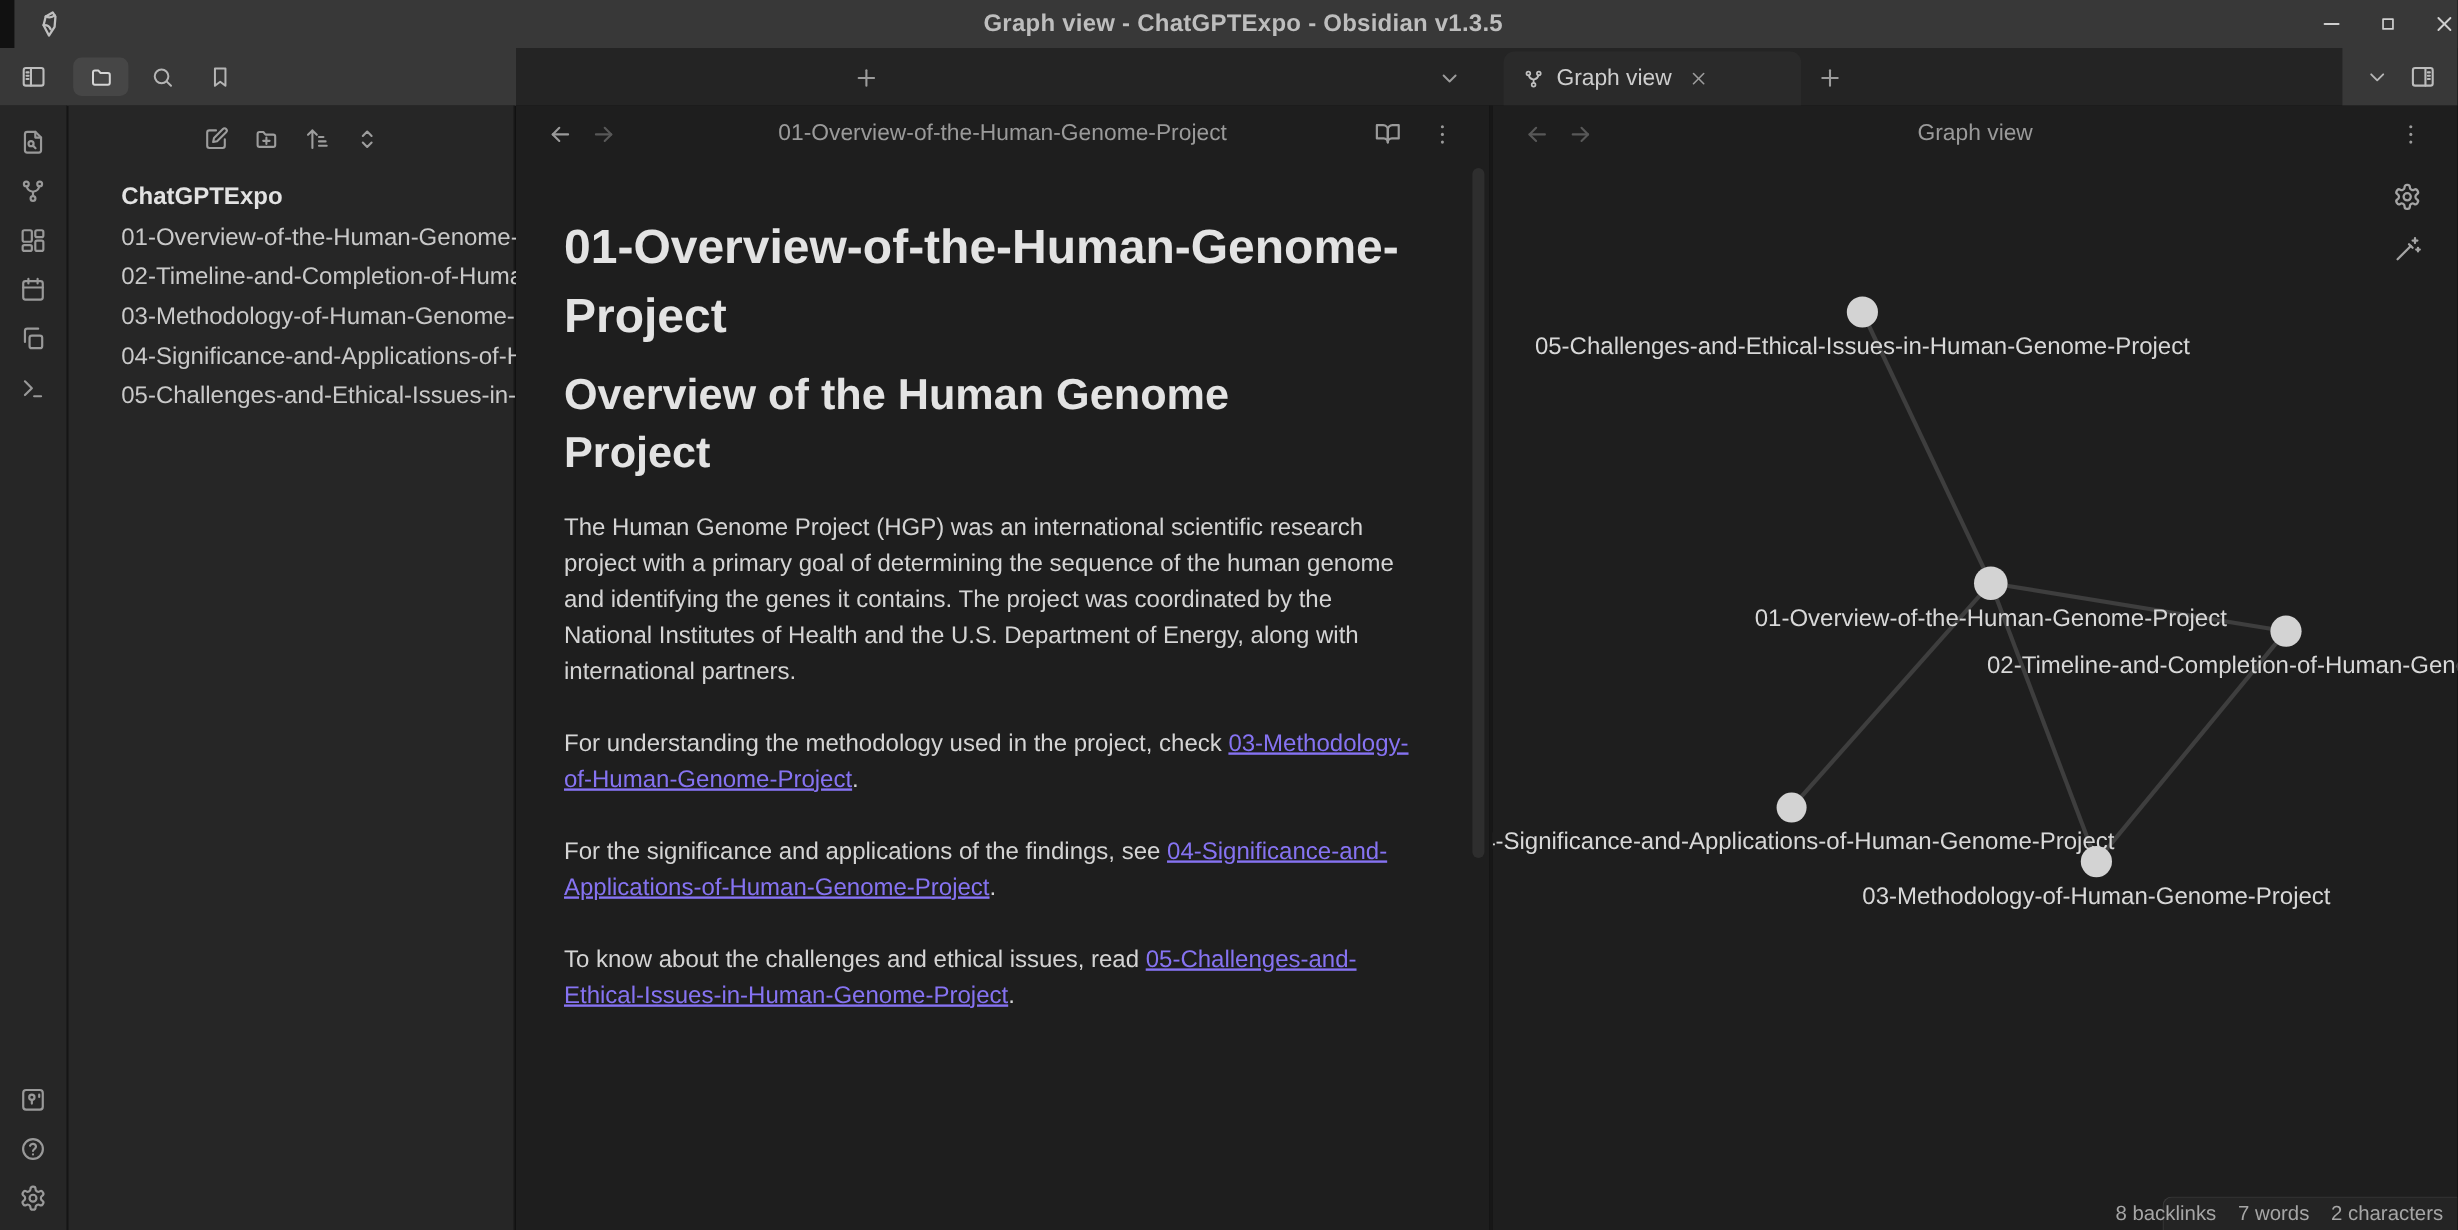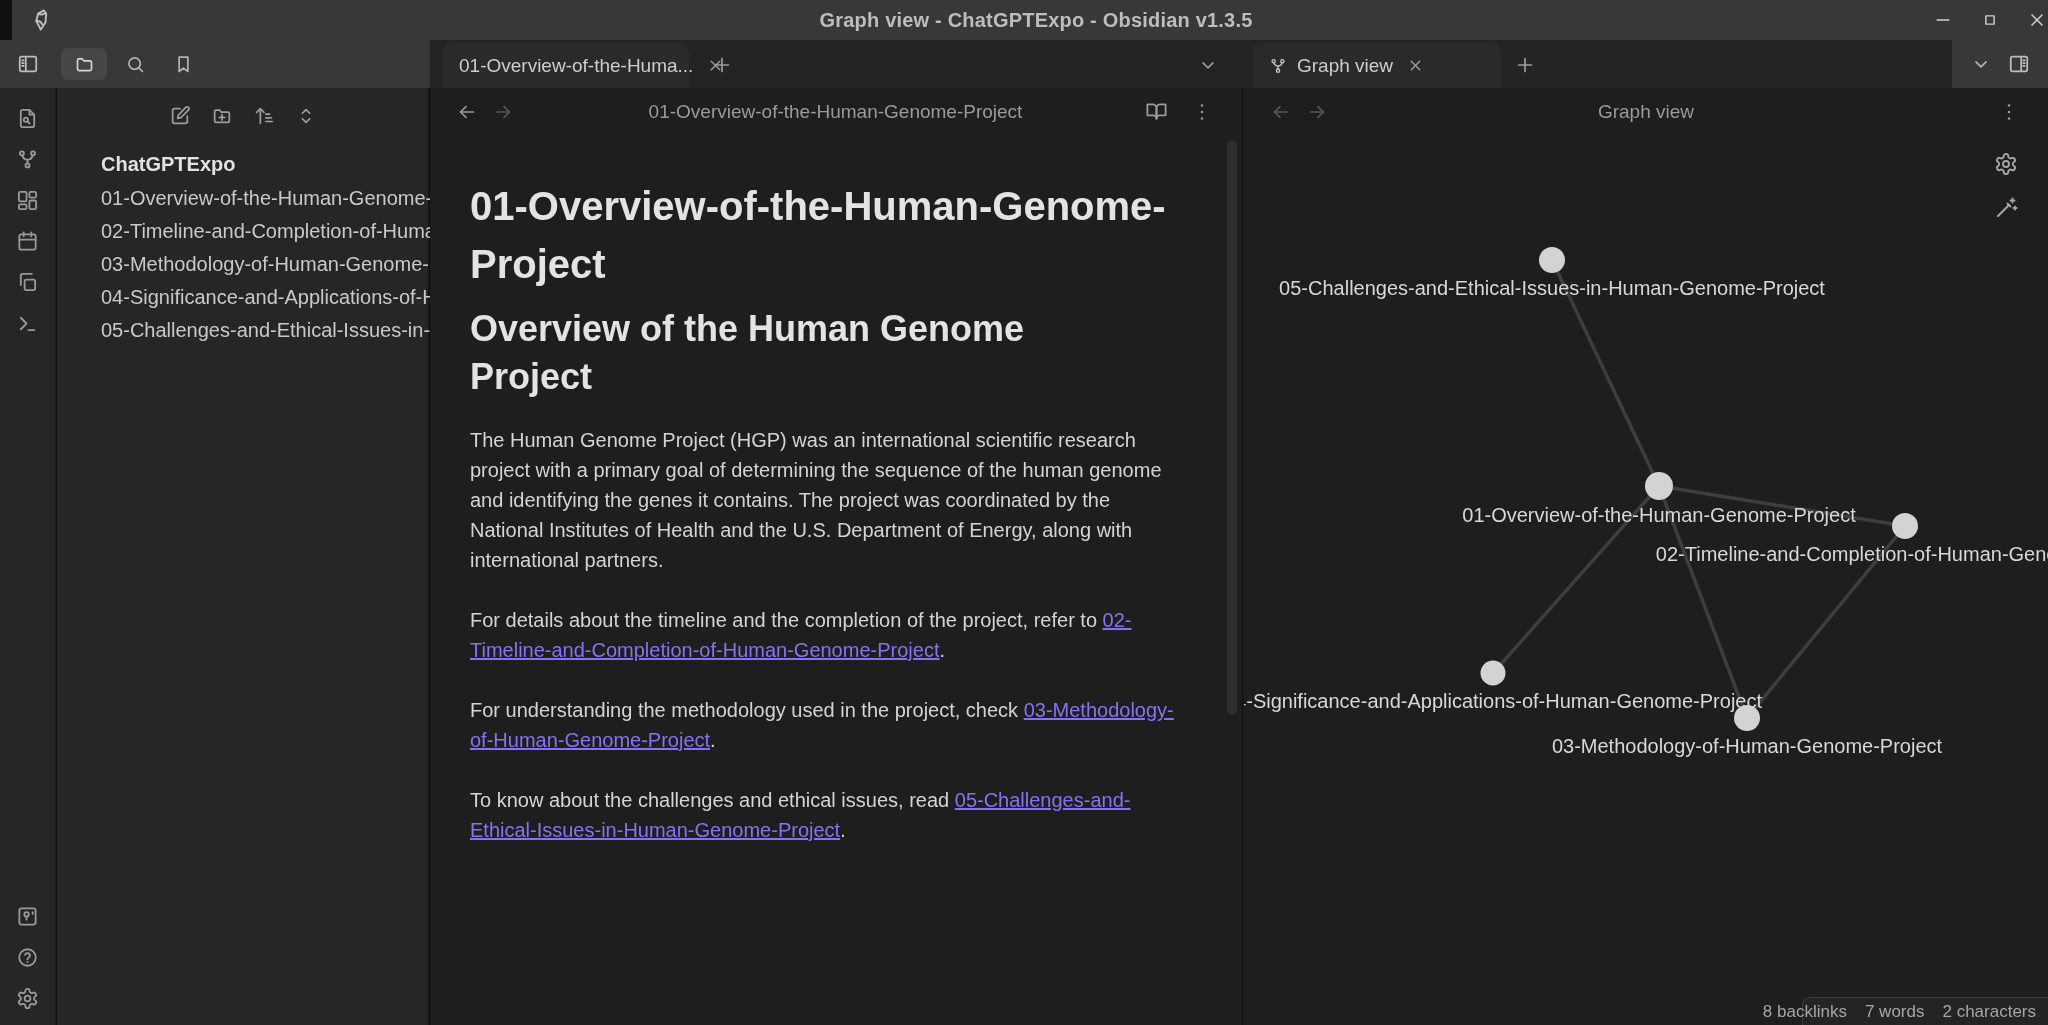--- a/index.html
+++ b/index.html
@@ -97,29 +97,20 @@
         <svg width="20" height="20" viewBox="0 0 24 24" fill="none" stroke="currentColor" stroke-width="1.9" stroke-linecap="round" stroke-linejoin="round">
           <line x1="6" y1="6" x2="18" y2="18"></line>
           <line x1="18" y1="6" x2="6" y2="18"></line>
         </svg>
       </div>
     </span>
 </div>
 
 <div class="abs row2">
 
-  <div class="tab" style="left:443px;width:246px;">
-    <span class="tab-title">01-Overview-of-the-Huma...</span>
-    <span class="tab-close">
-        <svg width="17" height="17" viewBox="0 0 24 24" fill="none" stroke="currentColor" stroke-width="1.9" stroke-linecap="round" stroke-linejoin="round">
-          <line x1="6" y1="6" x2="18" y2="18"></line>
-          <line x1="18" y1="6" x2="6" y2="18"></line>
-        </svg>
-      </span>
-  </div>
   <div class="strip-btn" style="left:706px;">
       <svg width="22" height="22" viewBox="0 0 24 24" fill="none" stroke="currentColor" stroke-width="1.9" stroke-linecap="round" stroke-linejoin="round">
         <line x1="12" y1="5" x2="12" y2="19"></line>
         <line x1="5" y1="12" x2="19" y2="12"></line>
       </svg>
     </div>
   <div class="strip-btn" style="left:1192px;">
       <svg width="20" height="20" viewBox="0 0 24 24" fill="none" stroke="currentColor" stroke-width="1.9" stroke-linecap="round" stroke-linejoin="round">
         <path d="m6 9.5 6 6 6-6"></path>
       </svg>
@@ -374,22 +365,22 @@
             <circle cx="12" cy="19" r="1.4" fill="currentColor" stroke="none"></circle>
           </svg>
         </span>
     </div>
   </div>
   <div class="doc">
     <h1 class="md-h1">01-Overview-of-the-Human-Genome-Project</h1>
     <h2 class="md-h2">Overview of the Human Genome Project</h2>
     <div id="doc-paragraphs">
         <p class="md-p"><span>The Human Genome Project (HGP) was an international scientific research project with a primary goal of determining the sequence of the human genome and identifying the genes it contains. The project was coordinated by the National Institutes of Health and the U.S. Department of Energy, along with international partners.</span></p>
-        <p class="md-p"><span>For details about the timeline and the completion of the project, refer to </span><a class="internal-link">02-Timeline-and-Completion-of-Human-Genome-Project</a><span>.</span></p>
         <p class="md-p"><span>For understanding the methodology used in the project, check </span><a class="internal-link">03-Methodology-of-Human-Genome-Project</a><span>.</span></p>
+        <p class="md-p"><span>For the significance and applications of the findings, see </span><a class="internal-link">04-Significance-and-Applications-of-Human-Genome-Project</a><span>.</span></p>
         <p class="md-p"><span>To know about the challenges and ethical issues, read </span><a class="internal-link">05-Challenges-and-Ethical-Issues-in-Human-Genome-Project</a><span>.</span></p>
       </div>
   </div>
 </div>
 <div class="abs scroll-thumb"></div>
 <div class="abs vdivider"></div>
 
 <div class="abs pane graph-pane">
   <div class="pane-header">
     <div class="hdr-nav">

